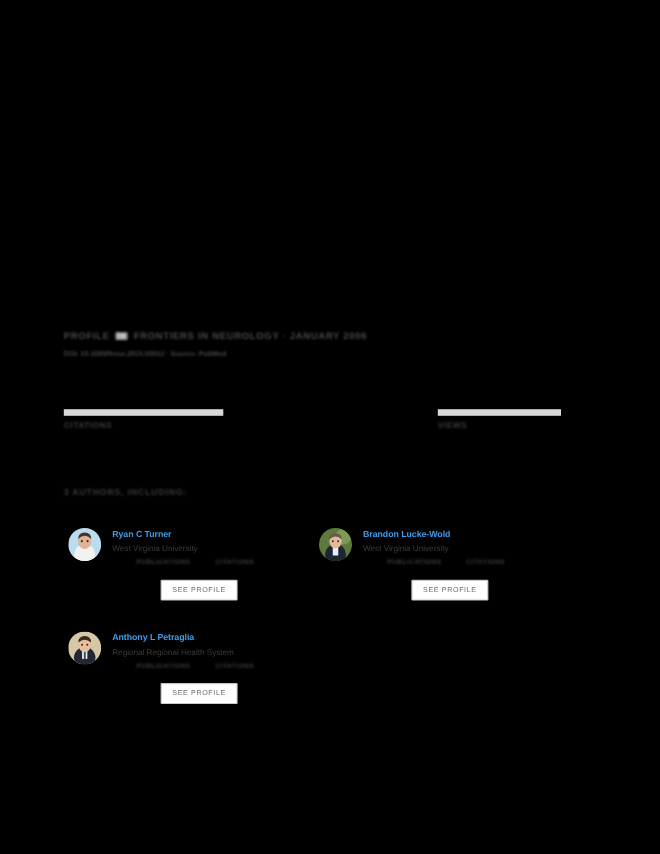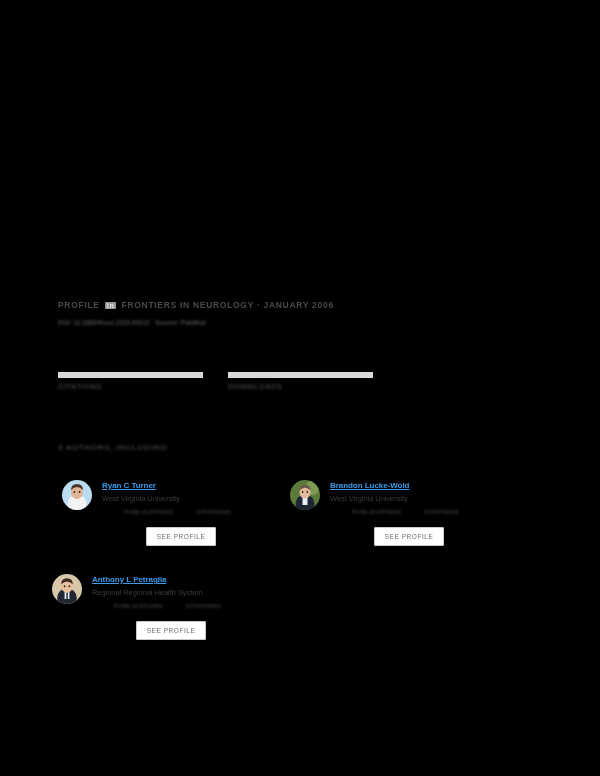--- a/index.html
+++ b/index.html
@@ -140,21 +140,21 @@
     white-space: nowrap;
     filter: blur(0.8px);
   }
 
   .author {
     position: absolute;
     width: 220px;
   }
   #author-0 { left: 62px;  top: 480px; }
   #author-1 { left: 290px; top: 480px; }
-  #author-2 { left: 52px;  top: 574px; }
+  #author-2 { left: 62px;  top: 574px; }
 
   .avatar {
     position: absolute;
     left: 0;
     top: 0;
     width: 30px;
     height: 30px;
     border-radius: 50%;
     overflow: hidden;
   }
@@ -164,21 +164,20 @@
     margin-left: 40px;
     padding-top: 1px;
   }
   .author-name {
     font-size: 8px;
     font-weight: bold;
     color: #3d9be9;
     letter-spacing: -0.05px;
     white-space: nowrap;
     filter: blur(0.7px);
-    text-decoration: underline;
   }
   .author-inst {
     margin-top: 4px;
     font-size: 7.5px;
     font-weight: normal;
     color: #3a3a3a;
     letter-spacing: -0.05px;
     white-space: nowrap;
     filter: blur(0.7px);
   }
@@ -237,23 +236,23 @@
     <span>FRONTIERS IN NEUROLOGY · JANUARY 2006</span>
   </div>
 
   <div class="doi-line">DOI: 10.3389/fneur.2015.00012 · Source: PubMed</div>
 
   <div class="metrics">
     <div class="metric m0">
       <div class="value-bar"></div>
       <div class="label">CITATIONS</div>
     </div>
-    <div class="metric m1">
-      <div class="value-bar"></div>
-      <div class="label">DOWNLOADS</div>
+    <div class="metric m2">
+      <div class="value-bar short"></div>
+      <div class="label">VIEWS</div>
     </div>
   </div>
 
   <div class="authors-heading">3 AUTHORS, INCLUDING:</div>
 
   <div class="author" id="author-0">
     <div class="avatar">
       <svg width="30" height="30" viewBox="0 0 30 30" aria-hidden="true">
         <rect width="30" height="30" fill="#b9dcf0"></rect>
         <circle cx="15" cy="24" r="9.5" fill="#f2f2f2"></circle>

